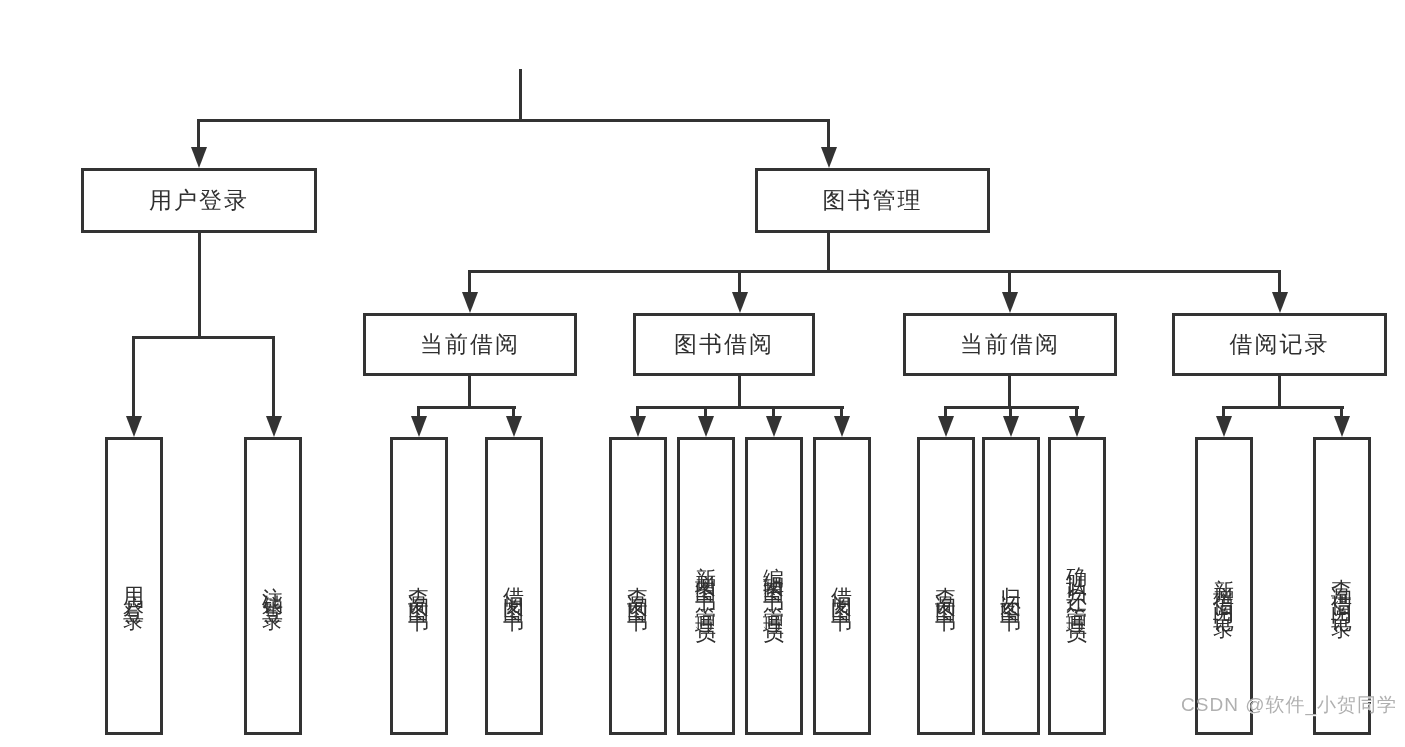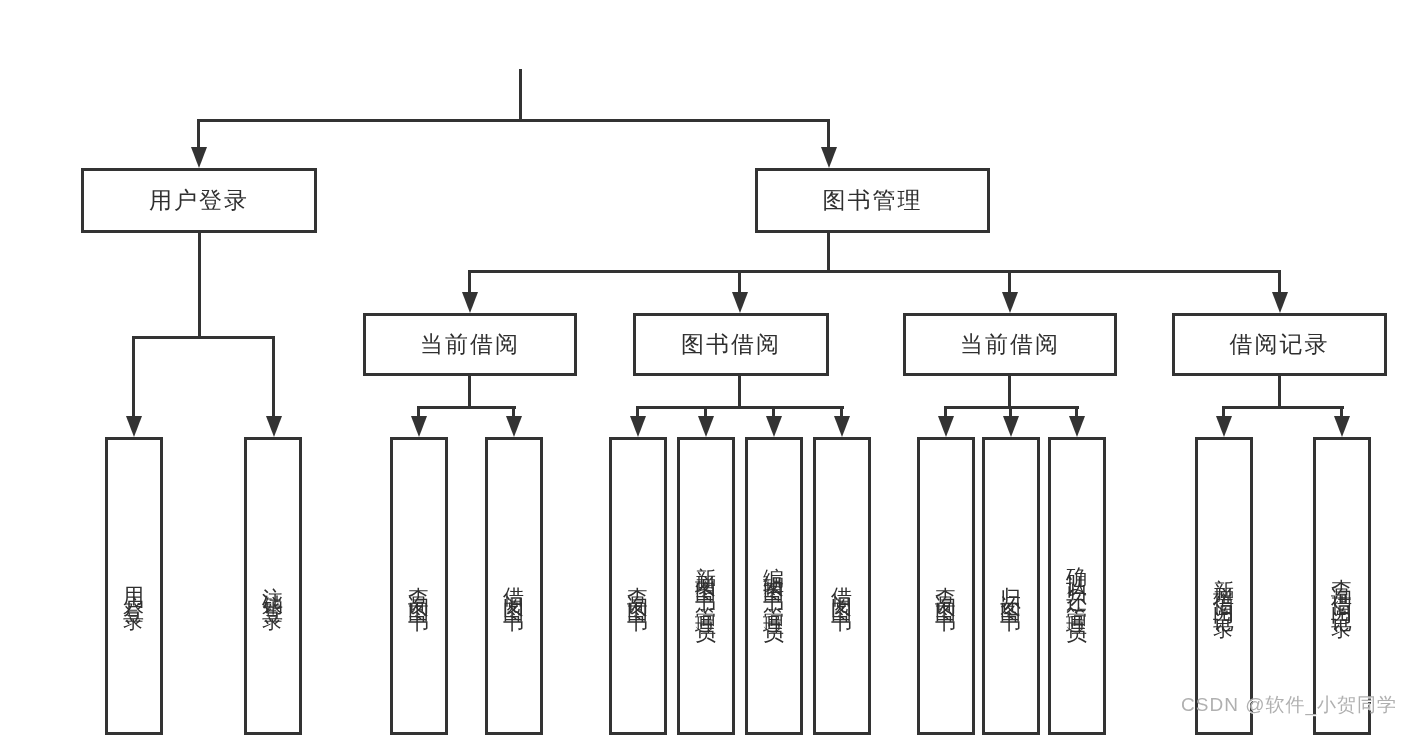--- a/index.html
+++ b/index.html
@@ -98,21 +98,21 @@
   <div class="arrow" style="left:272px; top:336px; height:80px;"></div>
 
   <div class="vline" style="left:827px; top:233px; height:37px;"></div>
   <div class="hline" style="left:468px; top:270px; width:812px;"></div>
   <div class="arrow" style="left:468px; top:270px; height:22px;"></div>
   <div class="arrow" style="left:738px; top:270px; height:22px;"></div>
   <div class="arrow" style="left:1008px; top:270px; height:22px;"></div>
   <div class="arrow" style="left:1278px; top:270px; height:22px;"></div>
 
   <div class="hbox" style="left:363px; top:313px; width:214px; height:63px;">当前借阅</div>
-  <div class="hbox" style="left:633px; top:313px; width:196px; height:63px;">图书借阅</div>
+  <div class="hbox" style="left:633px; top:313px; width:182px; height:63px;">图书借阅</div>
   <div class="hbox" style="left:903px; top:313px; width:214px; height:63px;">当前借阅</div>
   <div class="hbox" style="left:1172px; top:313px; width:215px; height:63px;">借阅记录</div>
 
   <div class="vline" style="left:468px; top:376px; height:30px;"></div>
   <div class="hline" style="left:417px; top:406px; width:99px;"></div>
   <div class="arrow" style="left:417px; top:406px; height:10px;"></div>
   <div class="arrow" style="left:512px; top:406px; height:10px;"></div>
 
   <div class="vline" style="left:738px; top:376px; height:30px;"></div>
   <div class="hline" style="left:636px; top:406px; width:208px;"></div>

